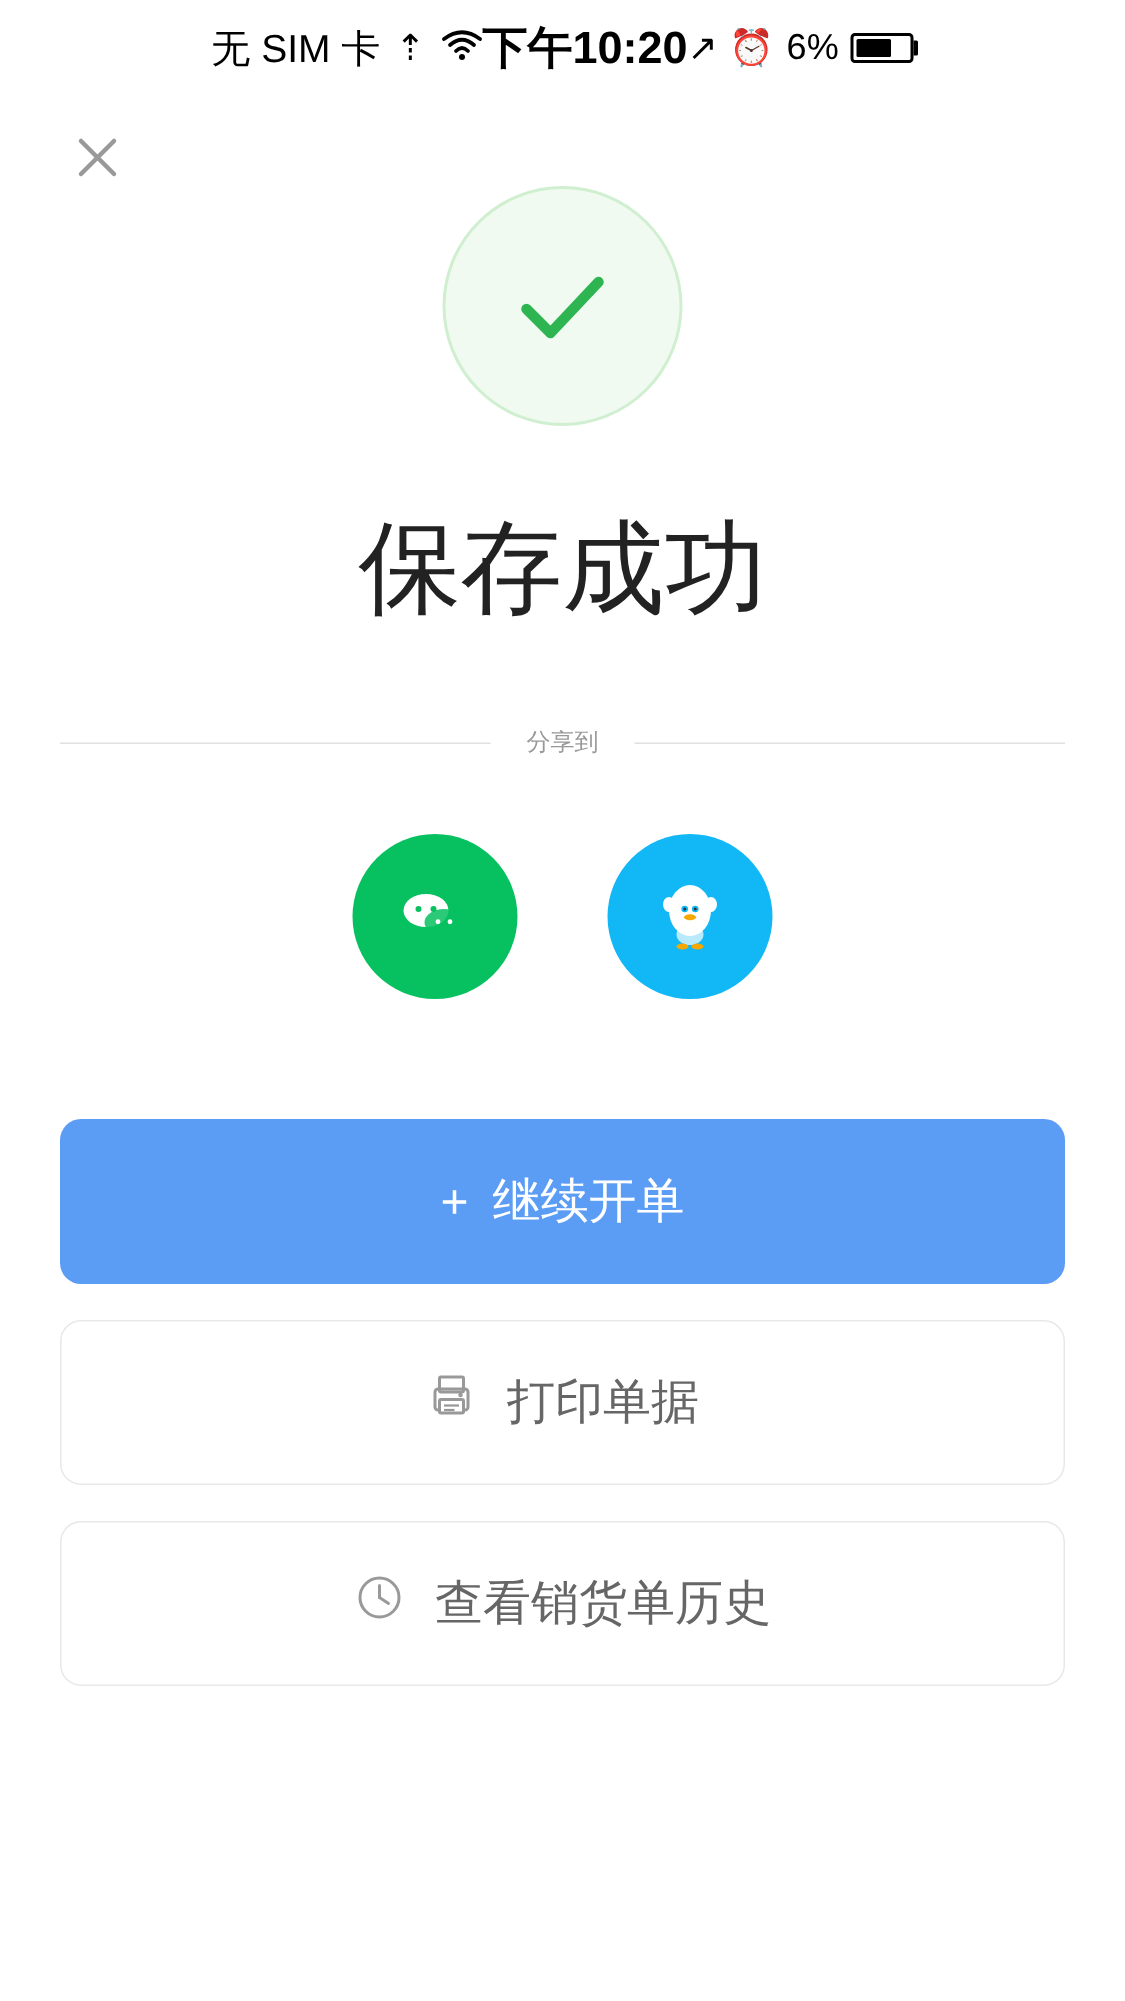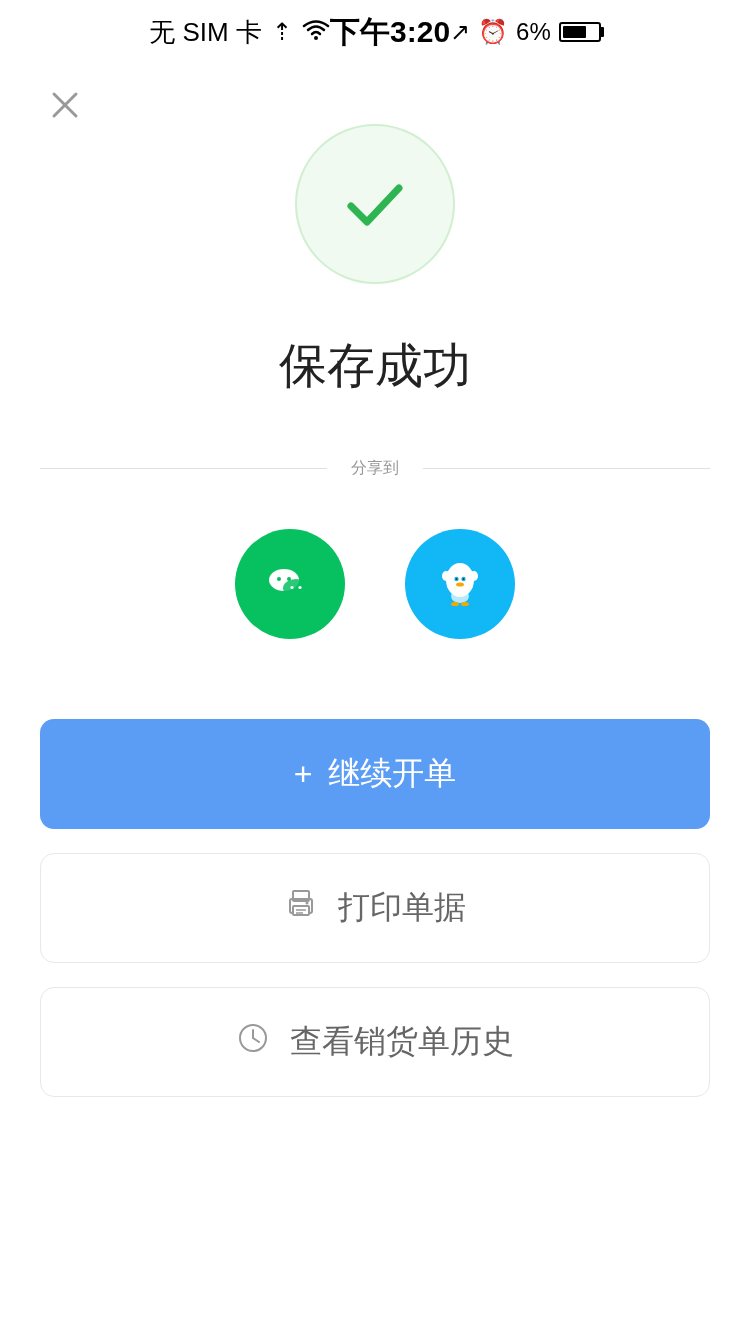--- a/index.html
+++ b/index.html
@@ -125,21 +125,21 @@
       margin-bottom: 50px;
     }
 
     .checkmark {
       width: 80px;
       height: 80px;
     }
 
     
     .success-title {
-      font-size: 48px;
+      font-size: 68px;
       font-weight: 500;
       color: #222;
       margin-bottom: 60px;
     }
 
     
     .divider-section {
       width: 100%;
       display: flex;
       align-items: center;
@@ -233,21 +233,21 @@
     <span>
       <svg width="28" height="22" viewBox="0 0 28 22">
         <path d="M14 18 Q14 18 14 18" stroke="#000" stroke-width="3" fill="none"></path>
         <path d="M10 15 Q14 11 18 15" stroke="#000" stroke-width="2.5" fill="none" stroke-linecap="round"></path>
         <path d="M6 11 Q14 4 22 11" stroke="#000" stroke-width="2.5" fill="none" stroke-linecap="round"></path>
         <path d="M2 7 Q14 -2 26 7" stroke="#000" stroke-width="2.5" fill="none" stroke-linecap="round"></path>
         <circle cx="14" cy="19" r="2" fill="#000"></circle>
       </svg>
     </span>
   </div>
-  <div class="status-center">下午3:20</div>
+  <div class="status-center">下午10:20</div>
   <div class="status-right">
     <span>↗</span>
     <span>⏰</span>
     <span>6%</span>
     <span class="battery-bar">
       <span class="battery-fill"></span>
     </span>
   </div>
 </div>
 

